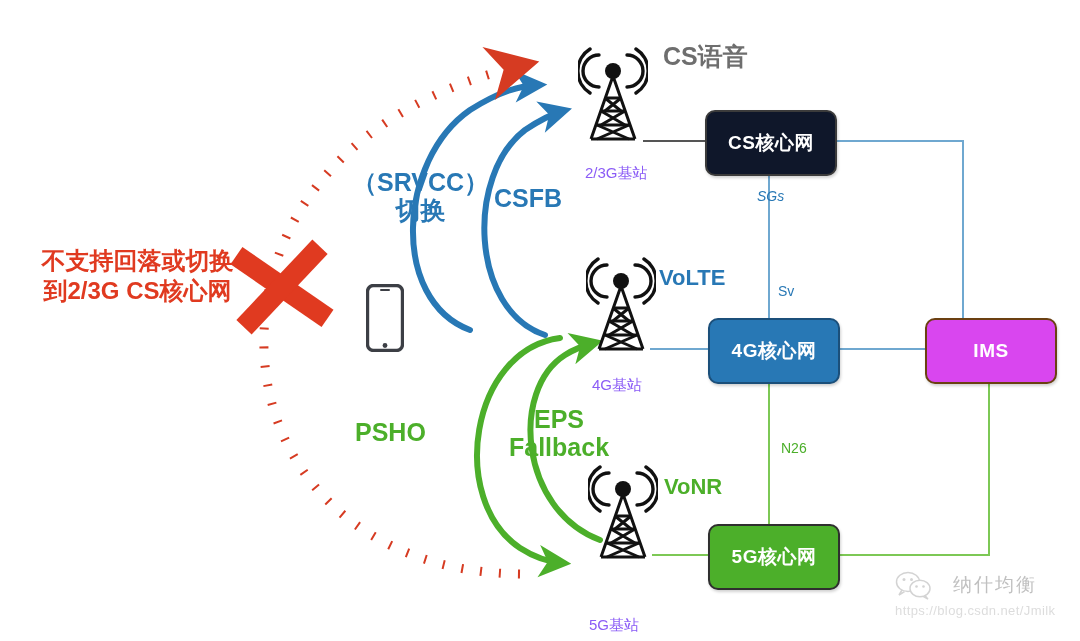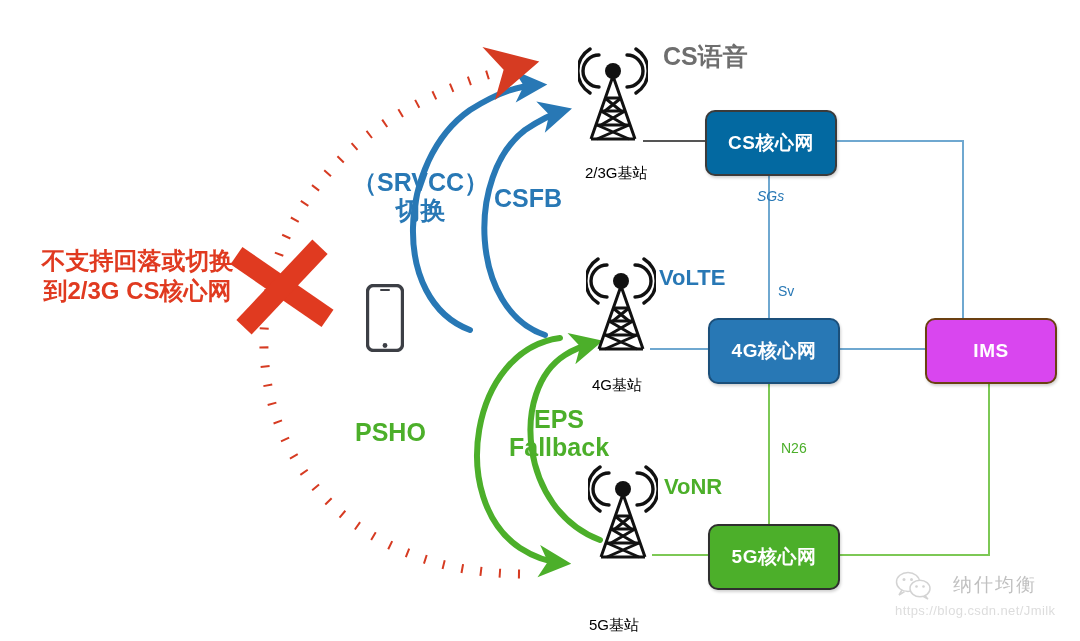--- a/index.html
+++ b/index.html
@@ -19,21 +19,21 @@
     border:2px solid #3a3a3a;
     display:flex;align-items:center;justify-content:center;
     color:#ffffff;
     font-weight:bold;
     font-size:19px;
     letter-spacing:0.5px;
     box-shadow:1px 2px 3px rgba(0,0,0,0.18);
     z-index:5;
   }
   .lbl{position:absolute;z-index:6;white-space:nowrap;}
-  .tower-lbl{font-size:15px;color:#000000;}
+  .tower-lbl{font-size:15px;color:#8b5cf6;}
   .iface-lbl{font-size:14px;}
   .tech-lbl{font-weight:bold;}
   .arrow-lbl{font-weight:bold;line-height:1.12;}
   .title-lbl{font-weight:bold;}
   .warn-lbl{font-weight:bold;line-height:1.25;text-align:center;}
 
   .tower{position:absolute;z-index:6;}
   .phone{position:absolute;z-index:6;}
 
   .wm{position:absolute;z-index:9;opacity:.62;}
@@ -143,21 +143,21 @@
   </svg>
   <div class="lbl tower-lbl" style="left:589px;top:594px;margin-top:22px;">5G基站</div>
 
   <svg class="phone" style="left:366px;top:284px;width:38px;height:68px;">
     <rect x="1.5" y="1.5" width="35" height="65" rx="6" ry="6" fill="#ffffff" stroke="#3c3f45" stroke-width="3.4"></rect>
     <rect x="5.5" y="9" width="27" height="48" fill="#ffffff"></rect>
     <rect x="14" y="5" width="10" height="2" rx="1" fill="#3c3f45"></rect>
     <circle cx="19" cy="61.5" r="2.4" fill="#3c3f45"></circle>
   </svg>
 
-  <div class="node-box" style="left:705px;top:110px;width:128px;height:62px;background:#0369a1;border-color:#3b3b3b;">
+  <div class="node-box" style="left:705px;top:110px;width:128px;height:62px;background:#0f172a;border-color:#3b3b3b;">
     <span>CS核心网</span>
   </div>
 
   <div class="node-box" style="left:708px;top:318px;width:128px;height:62px;background:#2878B5;border-color:#1b4f7a;">
     <span>4G核心网</span>
   </div>
 
   <div class="node-box" style="left:708px;top:524px;width:128px;height:62px;background:#4CAF2A;border-color:#2f2f2f;">
     <span>5G核心网</span>
   </div>

